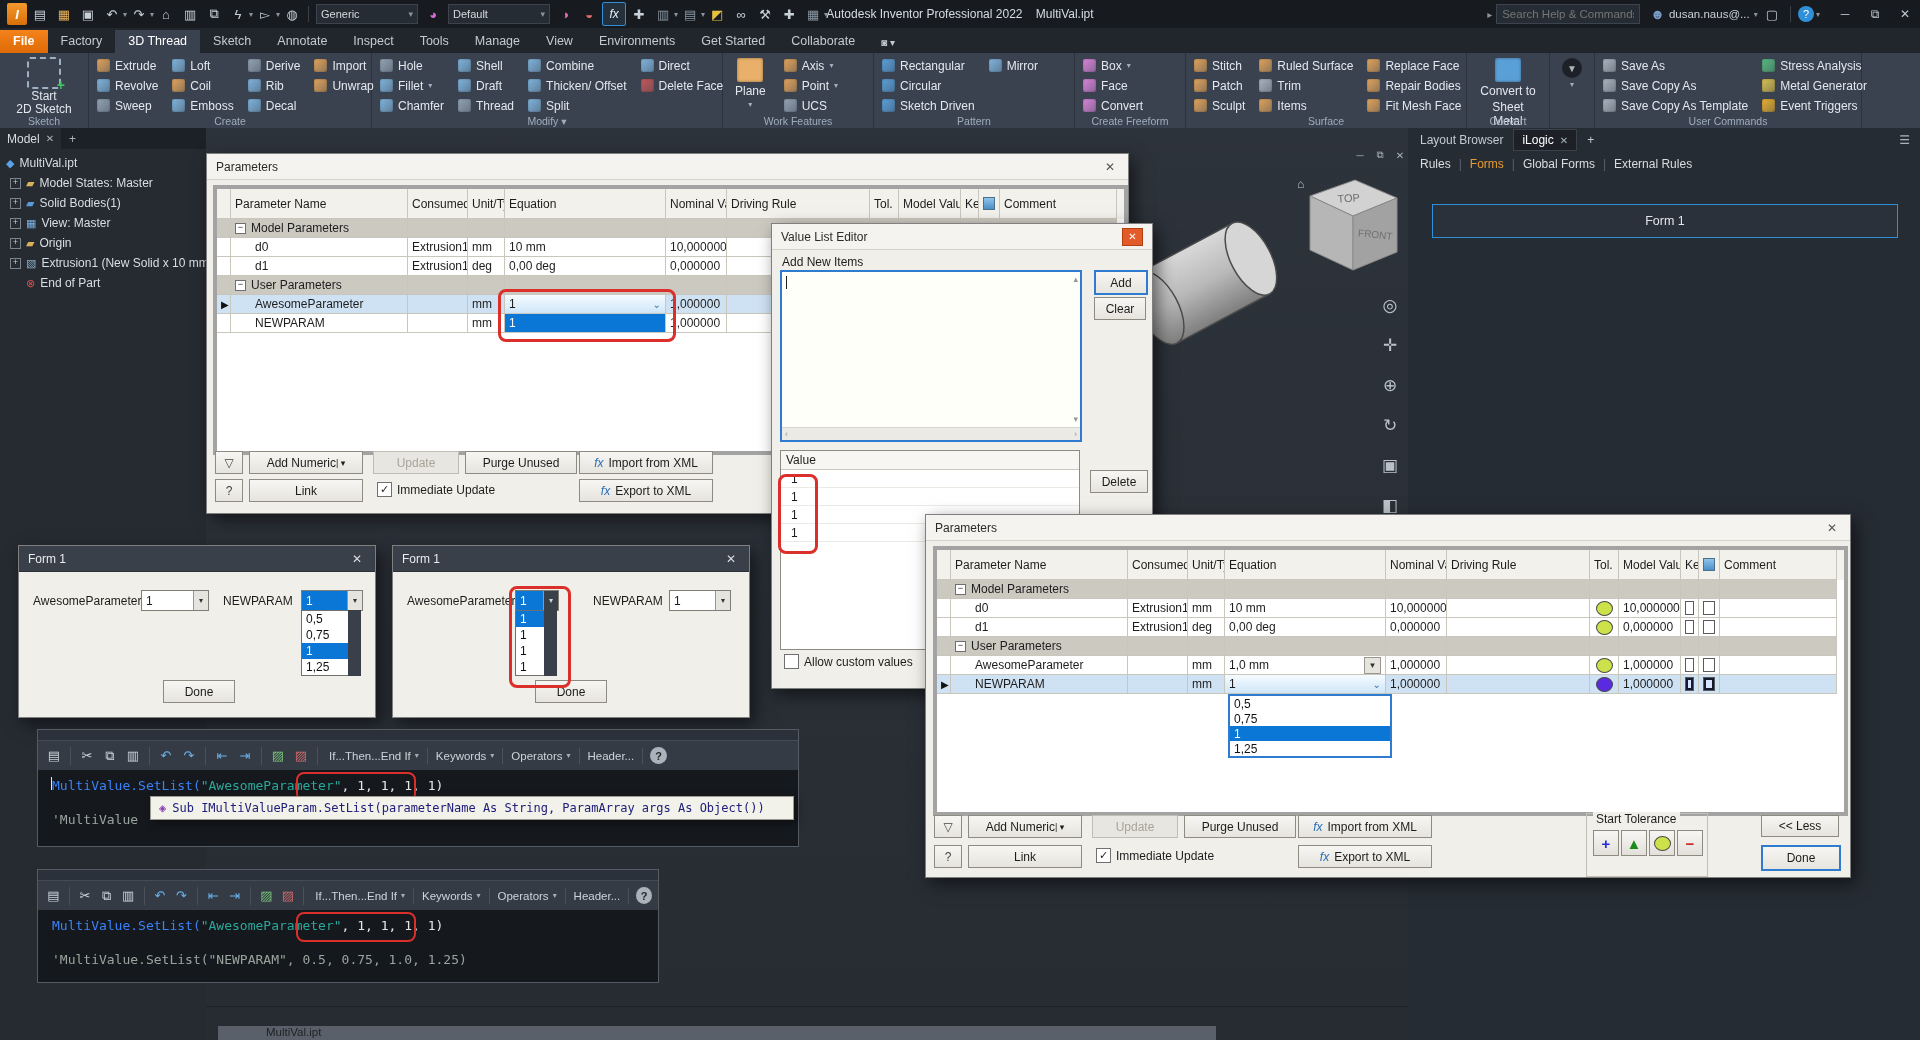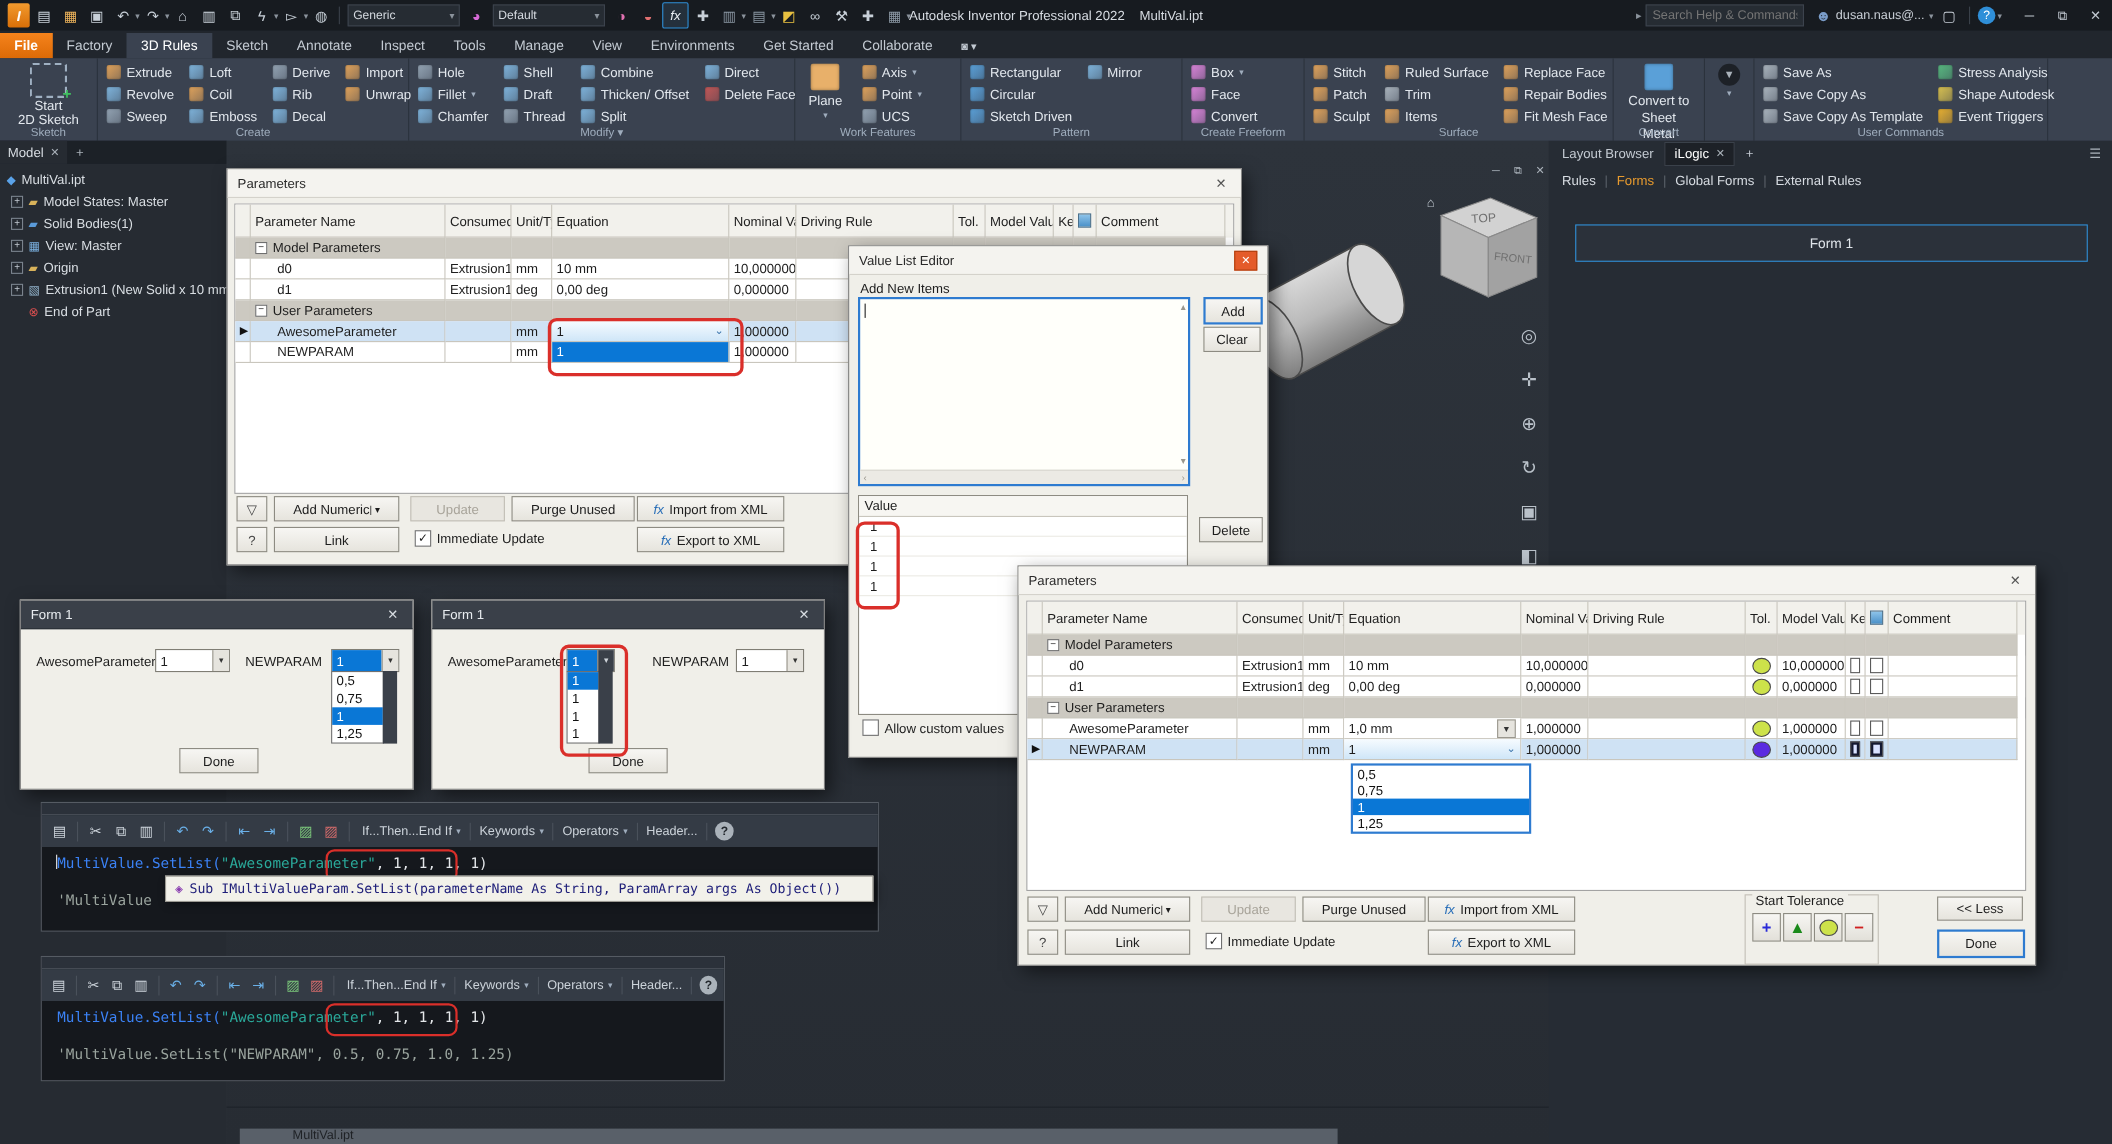--- a/index.html
+++ b/index.html
@@ -65,21 +65,21 @@
 
   
   .dlg{background:#f0efe9;border:1px solid #7f7f7f;box-shadow:5px 6px 16px rgba(0,0,0,.55);font-size:12px;color:#1d1d1d;}
   .dtitle{height:25px;background:#f4f3ef;border-bottom:1px solid #d4d2cb;display:flex;align-items:center;padding:0 9px;color:#2a2a2a;}
   .dclose{margin-left:auto;color:#555;font-size:12px;width:18px;text-align:center;}
   .dtitle.dark{background:#3a4049;color:#e8ecf0;border-bottom:1px solid #2c3138;}
   .dtitle.dark .dclose{color:#d8dde2;}
   .redx{margin-left:auto;width:19px;height:16px;background:#e45b2a;color:#fff;display:flex;align-items:center;justify-content:center;font-size:10px;border:1px solid #b04010;}
 
   
-  .ptable{position:absolute;background:#fff;border:1px solid #a3a3a3;}
+  .ptable{position:absolute;background:#fff;border:4px solid #a3a3a3;}
   .prow{display:flex;}
   .pcell{border-right:1px solid #c9c6bd;border-bottom:1px solid #c9c6bd;height:100%;box-sizing:border-box;display:flex;align-items:center;padding:0 4px;overflow:hidden;white-space:nowrap;font-size:12px;}
   .phead{height:30px;background:#f2f1ec;}
   .phead .pcell{color:#1d1d1d;}
   .pdata{height:19px;background:#fff;}
   .pgroup{height:19px;}
   .pgroup .pcell{background:#ccc9c1;}
   .psel .pcell{background:#cfe2f4;}
   .minusbox{width:9px;height:9px;border:1px solid #6f6f6f;background:#fff;font-size:9px;line-height:7px;text-align:center;margin-right:5px;flex:none;}
   .childname{padding-left:24px;}
@@ -214,21 +214,21 @@
       <span class="tarr" style="margin-right:10px;">▾</span>
       <span class="winbtn">─</span>
       <span class="winbtn">⧉</span>
       <span class="winbtn">✕</span>
     </div>
   </div>
 
   <div id="tabbar" class="abs">
       <div class="rtab file">File</div>
       <div class="rtab">Factory</div>
-      <div class="rtab active">3D Rules</div>
+      <div class="rtab active">3D Thread</div>
       <div class="rtab">Sketch</div>
       <div class="rtab">Annotate</div>
       <div class="rtab">Inspect</div>
       <div class="rtab">Tools</div>
       <div class="rtab">Manage</div>
       <div class="rtab">View</div>
       <div class="rtab">Environments</div>
       <div class="rtab">Get Started</div>
       <div class="rtab">Collaborate</div>
       <div class="rtab" style="font-size: 10px;">◙ ▾</div>
@@ -514,21 +514,21 @@
                 <span>Save Copy As Template</span>
               </div>
             </div>
             <div class="rcol">
               <div class="rbtn">
                 <span class="ricon" style="background: linear-gradient(135deg, rgb(88, 184, 128), rgba(88, 184, 128, 0.533));"></span>
                 <span>Stress Analysis</span>
               </div>
               <div class="rbtn">
                 <span class="ricon" style="background: linear-gradient(135deg, rgb(216, 192, 80), rgba(216, 192, 80, 0.533));"></span>
-                <span>Shape Autodesk</span>
+                <span>Metal Generator</span>
               </div>
               <div class="rbtn">
                 <span class="ricon" style="background: linear-gradient(135deg, rgb(232, 176, 48), rgba(232, 176, 48, 0.533));"></span>
                 <span>Event Triggers</span>
               </div>
             </div>
           </div>
           <div class="plabel">User Commands</div>
         </div>
       </div>

